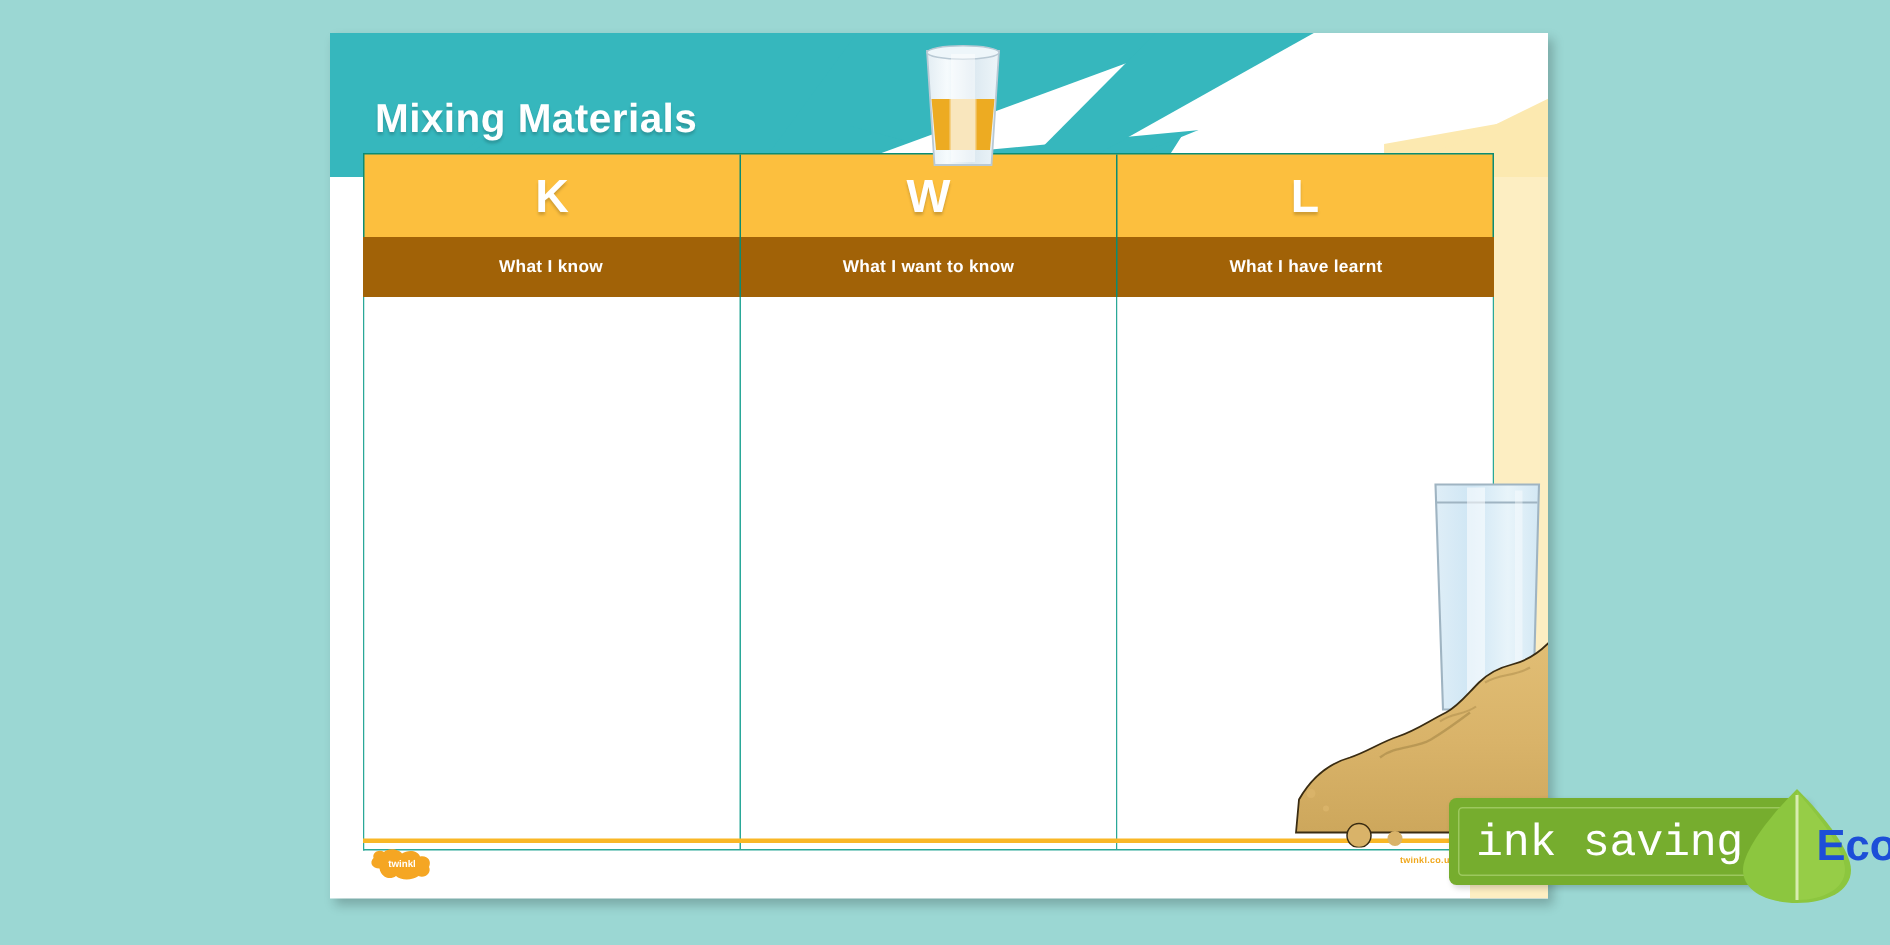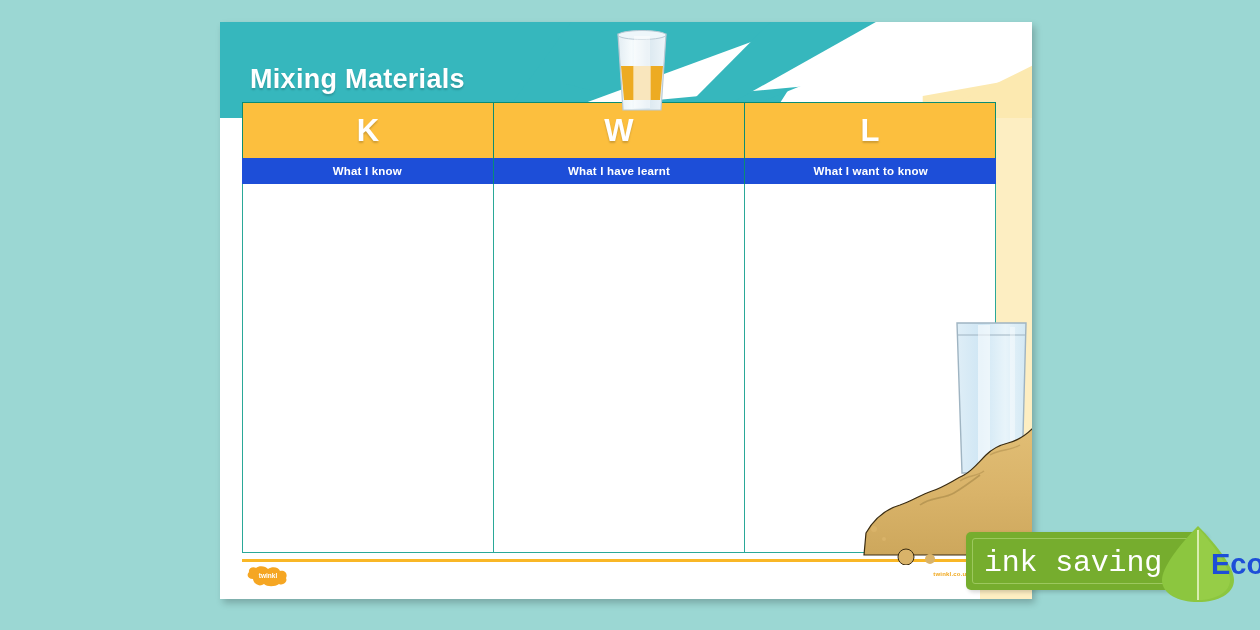--- a/index.html
+++ b/index.html
@@ -98,22 +98,22 @@
   .kwl-letter {
     font-size: 31px;
     font-weight: bold;
     color: #ffffff;
     text-shadow: 0 2px 2px rgba(0,0,0,0.18);
     line-height: 1;
   }
 
   .kwl-sub-row {
     display: flex;
-    height: 26px;
-    background: #1d4ed8;
+    height: 40px;
+    background: #a16207;
   }
   .kwl-sub-cell {
     flex: 1 1 0;
     display: flex;
     align-items: center;
     justify-content: center;
     border-right: 1.5px solid #0a8c74;
   }
   .kwl-sub-cell:last-child { border-right: none; }
   .kwl-sub-label {
@@ -304,24 +304,24 @@
       <div class="kwl-letter-cell">
         <span class="kwl-letter">L</span>
       </div>
     </div>
 
     <div class="kwl-sub-row">
       <div class="kwl-sub-cell">
         <span class="kwl-sub-label">What I know</span>
       </div>
       <div class="kwl-sub-cell">
+        <span class="kwl-sub-label">What I want to know</span>
+      </div>
+      <div class="kwl-sub-cell">
         <span class="kwl-sub-label">What I have learnt</span>
-      </div>
-      <div class="kwl-sub-cell">
-        <span class="kwl-sub-label">What I want to know</span>
       </div>
     </div>
 
     <div class="kwl-body-row">
       <div class="kwl-body-cell"></div>
       <div class="kwl-body-cell"></div>
       <div class="kwl-body-cell"></div>
     </div>
   </div>
 

